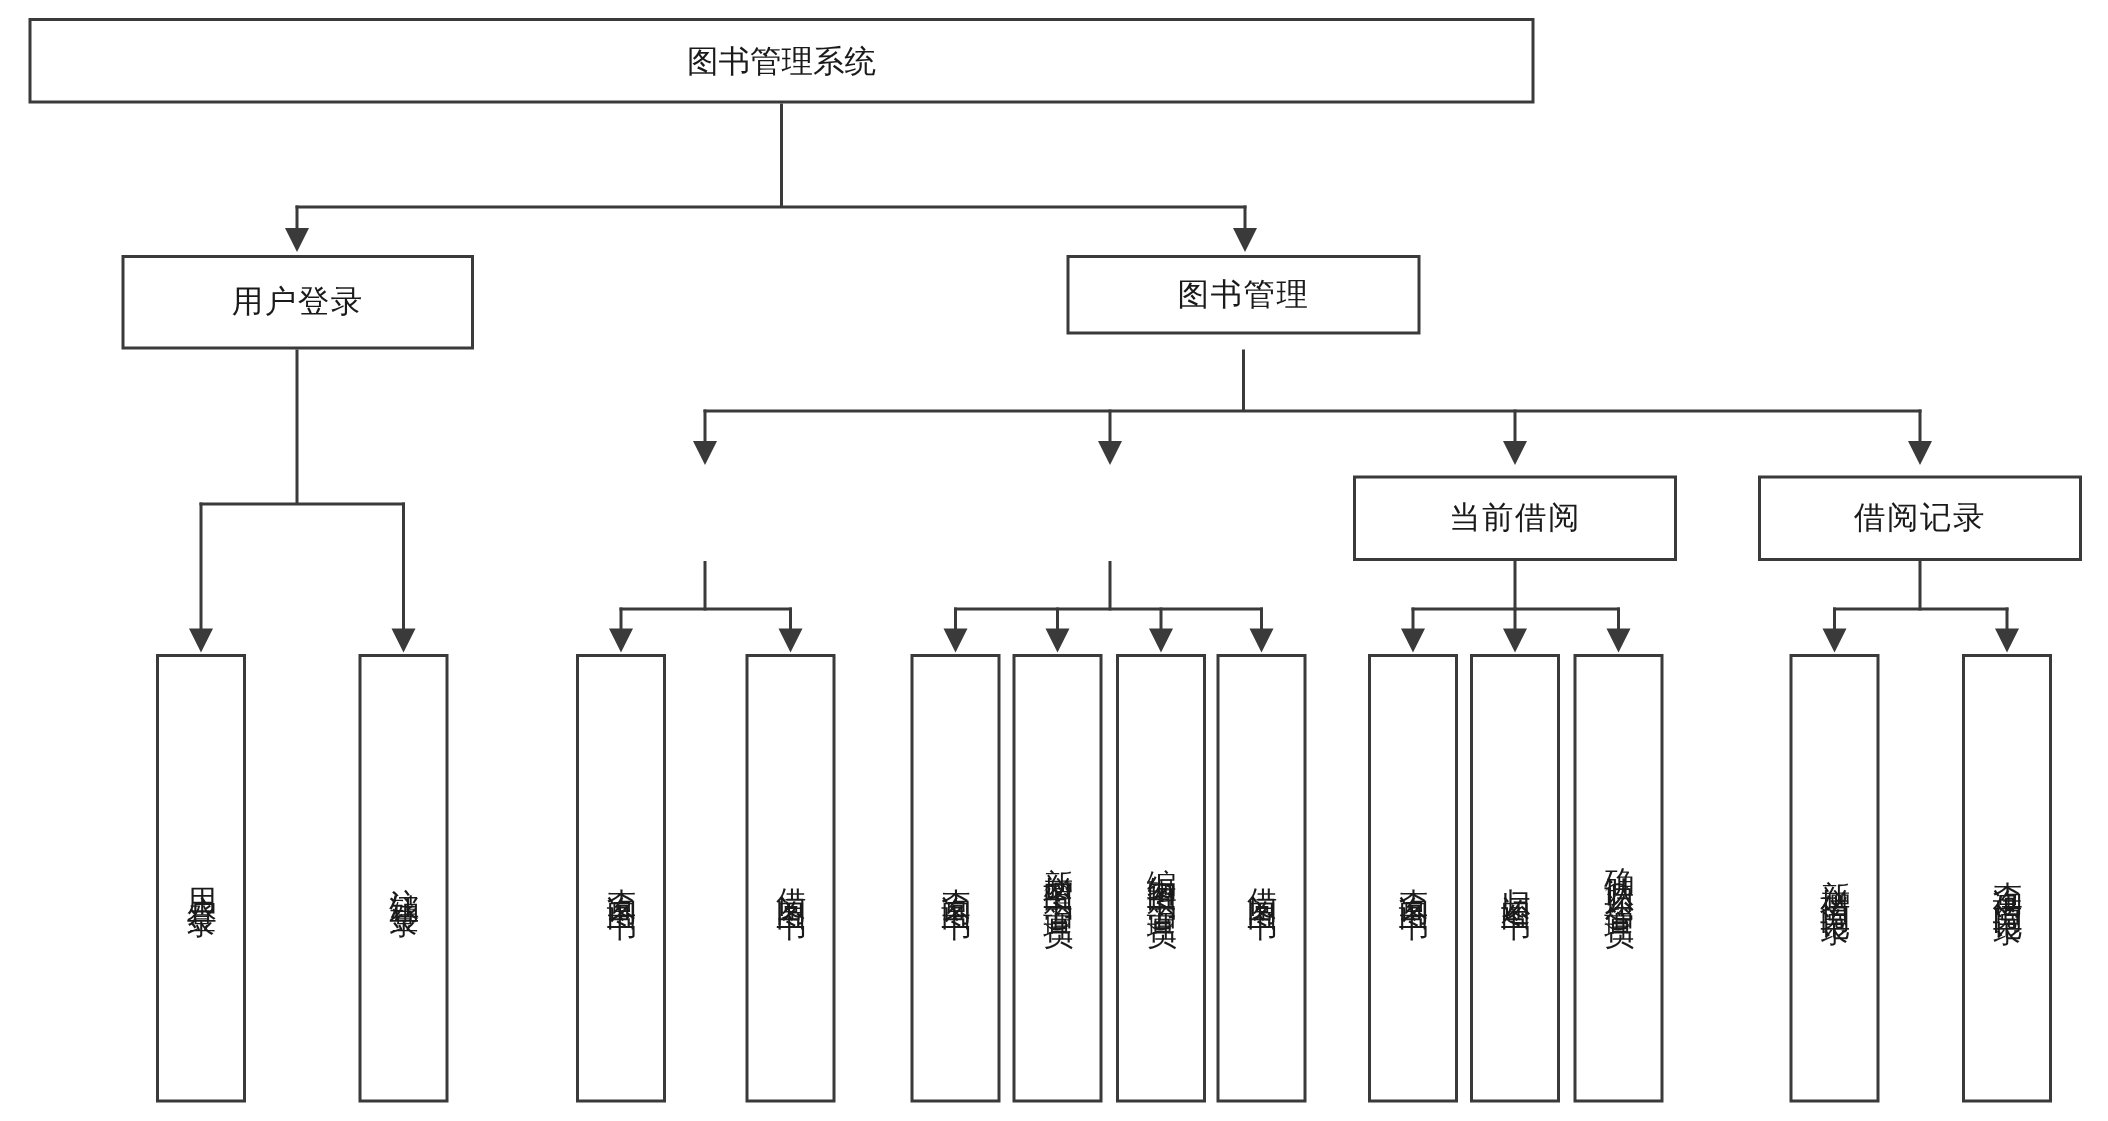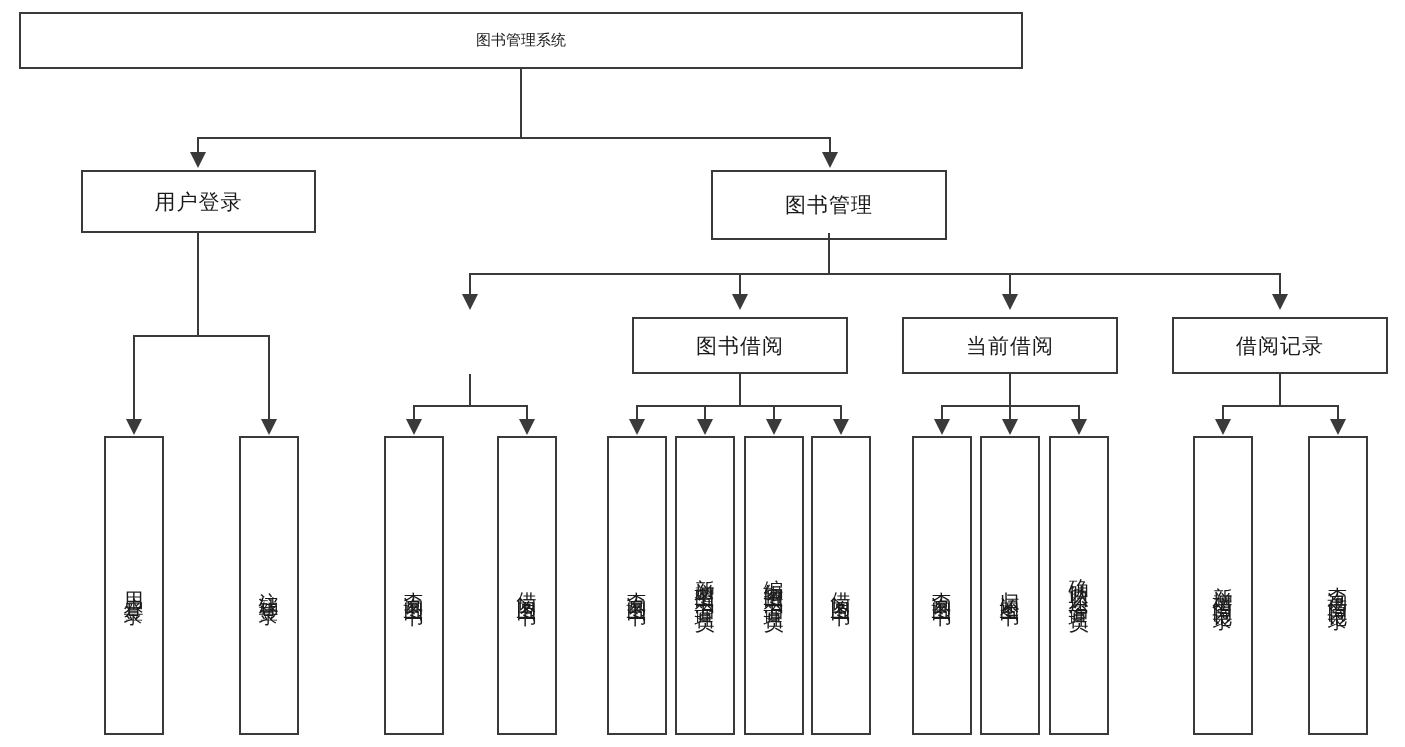--- a/index.html
+++ b/index.html
@@ -29,21 +29,21 @@
     align-items: center;
     justify-content: center;
     color: #1a1a1a;
   }
   .node.horiz {
     font-size: 21px;
     letter-spacing: 1px;
     line-height: 1.2;
   }
   .node.root {
-    font-size: 15px;
+    font-size: 21px;
   }
   .node.leaf {
     font-size: 20px;
     padding: 6px 0;
   }
   .node.leaf .vtext {
     writing-mode: vertical-rl;
     text-orientation: upright;
     letter-spacing: 5px;
     line-height: 1;
@@ -96,21 +96,21 @@
   <div class="seg vline" style="left:197px; top:137px; width:2px; height:17px;"></div>
   <div class="arrow" style="left:190px; top:152px;"></div>
 
   <div class="seg vline" style="left:829px; top:137px; width:2px; height:17px;"></div>
   <div class="arrow" style="left:822px; top:152px;"></div>
 
   <div class="node horiz" style="left:81px; top:170px; width:235px; height:63px;">
     <span>用户登录</span>
   </div>
 
-  <div class="node horiz" style="left:711px; top:170px; width:236px; height:70px;">
+  <div class="node horiz" style="left:711px; top:170px; width:236px; height:53px;">
     <span>图书管理</span>
   </div>
 
   <div class="seg vline" style="left:197px; top:233px; width:2px; height:103px;"></div>
   <div class="seg hline" style="left:133px; top:335px; width:137px; height:2px;"></div>
   <div class="seg vline" style="left:133px; top:335px; width:2px; height:86px;"></div>
   <div class="arrow" style="left:126px; top:419px;"></div>
   <div class="seg vline" style="left:268px; top:335px; width:2px; height:86px;"></div>
   <div class="arrow" style="left:261px; top:419px;"></div>
 
@@ -122,23 +122,20 @@
 
   <div class="seg vline" style="left:739px; top:273px; width:2px; height:22px;"></div>
   <div class="arrow" style="left:732px; top:294px;"></div>
 
   <div class="seg vline" style="left:1009px; top:273px; width:2px; height:22px;"></div>
   <div class="arrow" style="left:1002px; top:294px;"></div>
 
   <div class="seg vline" style="left:1279px; top:273px; width:2px; height:22px;"></div>
   <div class="arrow" style="left:1272px; top:294px;"></div>
 
-  <div class="node horiz" style="left:632px; top:317px; width:216px; height:57px;">
-    <span>图书借阅</span>
-  </div>
   <div class="node horiz" style="left:902px; top:317px; width:216px; height:57px;">
     <span>当前借阅</span>
   </div>
   <div class="node horiz" style="left:1172px; top:317px; width:216px; height:57px;">
     <span>借阅记录</span>
   </div>
 
   <div class="seg vline" style="left:469px; top:374px; width:2px; height:33px;"></div>
   <div class="seg hline" style="left:413px; top:405px; width:115px; height:2px;"></div>
   <div class="seg vline" style="left:413px; top:405px; width:2px; height:16px;"></div>

